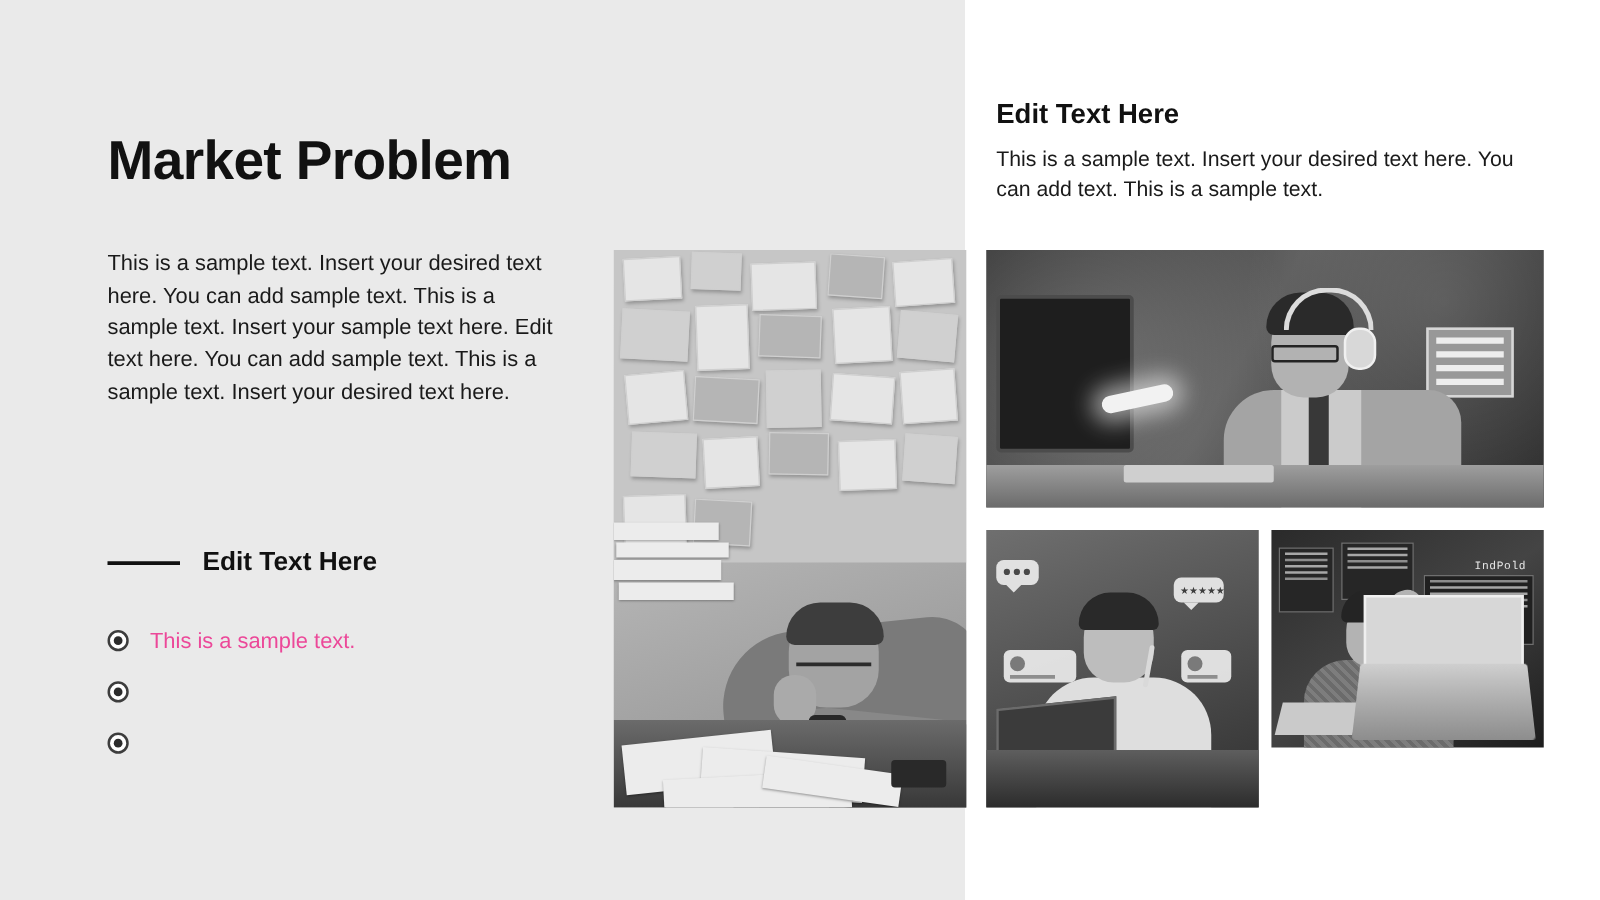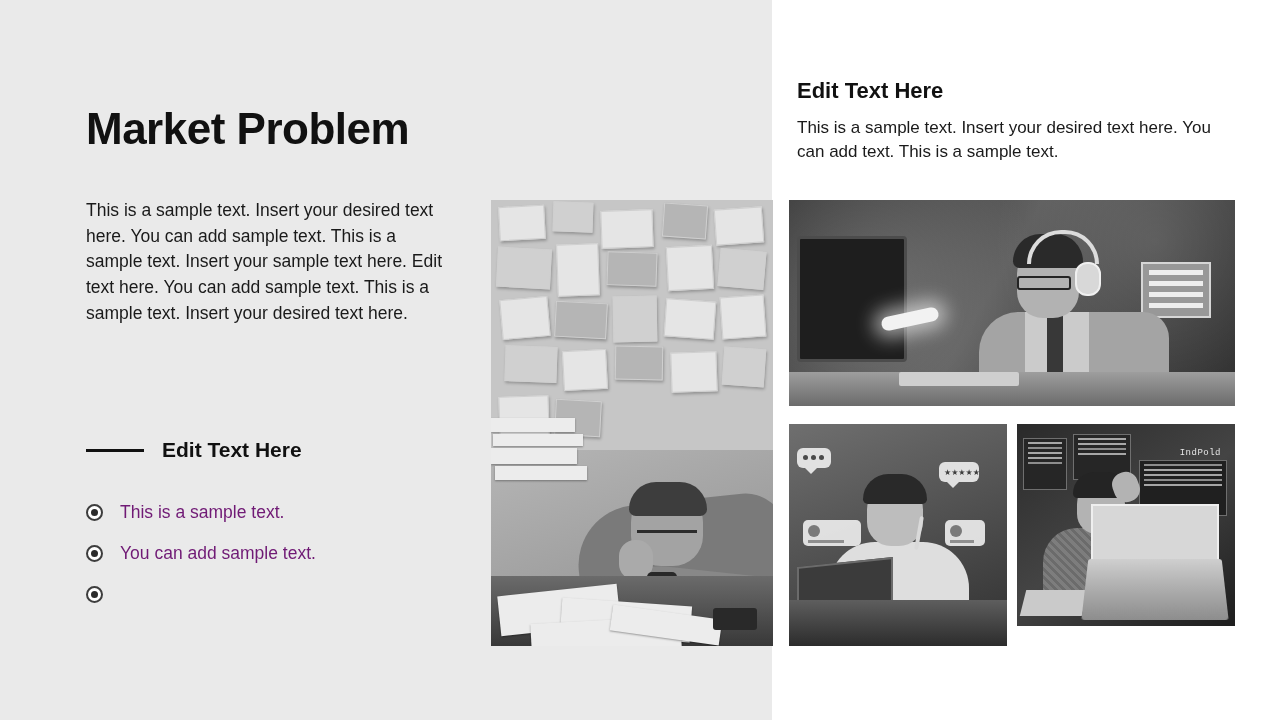--- a/index.html
+++ b/index.html
@@ -93,21 +93,21 @@
   .bullet-marker::after {
     content: "";
     position: absolute;
     left: 3px; top: 3px;
     width: 7px; height: 7px;
     border-radius: 50%;
     background: #2b2b2b;
   }
   .bullet-label {
     font-size: 17.5px;
-    color: #701a75;
+    color: #ec4899;
   }
 
   
   .right-head {
     position: absolute;
     left: 797px;
     top: 78px;
     font-size: 22px;
     font-weight: bold;
     color: #111111;
@@ -396,21 +396,21 @@
     background: #3b3b3b;
     border: 2px solid #6b6b6b;
     transform: skewY(-6deg);
   }
 
   
   .photo-trader {
     left: 1017px;
     top: 424px;
     width: 218px;
-    height: 202px;
+    height: 174px;
     background: linear-gradient(145deg, #2a2a2a 0%, #444444 50%, #1d1d1d 100%);
   }
   .tr-screen {
     position: absolute;
     background: #1b2a24;
     border: 1px solid #6f6f6f;
   }
   .tr-screen i {
     display: block;
     height: 2px;
@@ -497,21 +497,20 @@
     <span class="subhead-text">Edit Text Here</span>
   </div>
 
   <div class="bullets">
     <div class="bullet">
       <span class="bullet-marker"></span>
       <span class="bullet-label">This is a sample text.</span>
     </div>
     <div class="bullet">
       <span class="bullet-marker"></span>
-      <span class="bullet-label">You can add sample text.</span>
     </div>
     <div class="bullet">
       <span class="bullet-marker"></span>
     </div>
   </div>
 
   <div class="right-head">Edit Text Here</div>
   <div class="right-body">This is a sample text. Insert your desired text here. You can add text. This is a sample text.</div>
 
   <div class="photo photo-desk">

